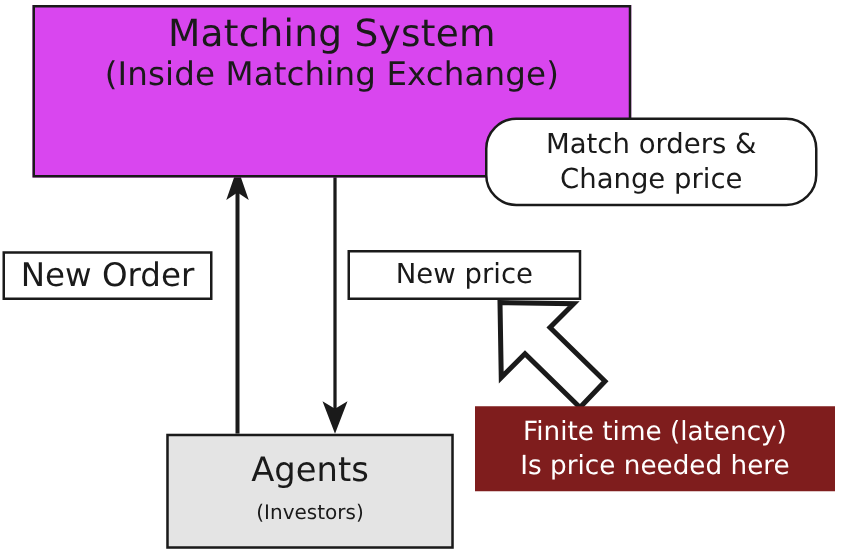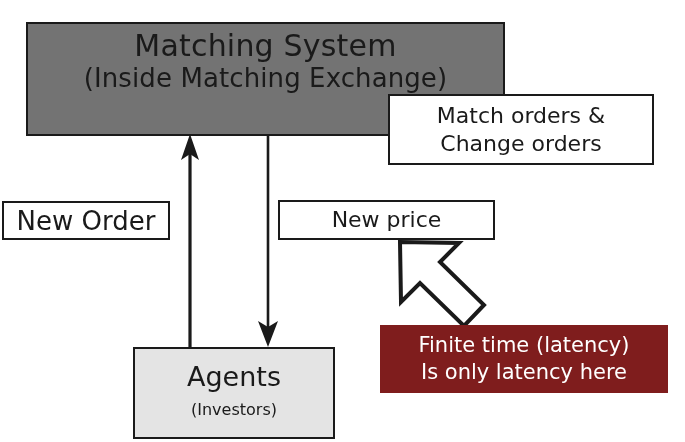--- a/index.html
+++ b/index.html
@@ -24,44 +24,44 @@
     flex-direction: column;
     align-items: center;
     justify-content: center;
     text-align: center;
     color: #1a1a1a;
   }
 
   
   #matching-system {
     left: 26px;
-    top: 22px;
+    top: 4px;
     width: 479px;
-    height: 114px;
-    background: #737373;
+    height: 138px;
+    background: #d946ef;
     border: 2.5px solid #1a1a1a;
     justify-content: flex-start;
     padding-top: 5px;
   }
   #matching-system .line1 {
     font-size: 30px;
     line-height: 34px;
     letter-spacing: 0.2px;
   }
   #matching-system .line2 {
     font-size: 26px;
     line-height: 31px;
     letter-spacing: 0.1px;
   }
 
   
   #agents {
     left: 133px;
     top: 347px;
-    width: 202px;
+    width: 230px;
     height: 92px;
     background: #e4e4e4;
     border: 2.5px solid #1a1a1a;
   }
   #agents .line1 {
     font-size: 27px;
     line-height: 34px;
   }
   #agents .line2 {
     font-size: 16px;
@@ -79,39 +79,40 @@
     align-items: center;
     justify-content: center;
     text-align: center;
     color: #1a1a1a;
   }
   #match-orders-callout {
     left: 388px;
     top: 94px;
     width: 266px;
     height: 71px;
+    border-radius: 25px;
   }
   #match-orders-callout .ln {
     font-size: 22px;
     line-height: 28px;
   }
   #new-order-callout {
     left: 2px;
     top: 201px;
     width: 168px;
     height: 39px;
   }
   #new-order-callout .ln {
     font-size: 26px;
     line-height: 26px;
   }
   #new-price-callout {
     left: 278px;
     top: 200px;
-    width: 217px;
+    width: 187px;
     height: 40px;
   }
   #new-price-callout .ln {
     font-size: 22px;
     line-height: 26px;
   }
 
   
   #latency-note {
     position: absolute;
@@ -182,34 +183,34 @@
     </g>
   </svg>
 
   <div class="node" id="matching-system">
     <div class="line1">Matching System</div>
     <div class="line2">(Inside Matching Exchange)</div>
   </div>
 
   <div class="callout" id="match-orders-callout">
     <div class="ln">Match orders &amp;</div>
-    <div class="ln">Change orders</div>
+    <div class="ln">Change price</div>
   </div>
 
   <div class="callout" id="new-order-callout">
     <div class="ln">New Order</div>
   </div>
 
   <div class="callout" id="new-price-callout">
     <div class="ln">New price</div>
   </div>
 
   <div class="node" id="agents">
     <div class="line1">Agents</div>
     <div class="line2">(Investors)</div>
   </div>
 
   <div id="latency-note">
     <div class="ln">Finite time (latency)</div>
-    <div class="ln">Is only latency here</div>
+    <div class="ln">Is price needed here</div>
   </div>
 
 </div>
 
 </body></html>

